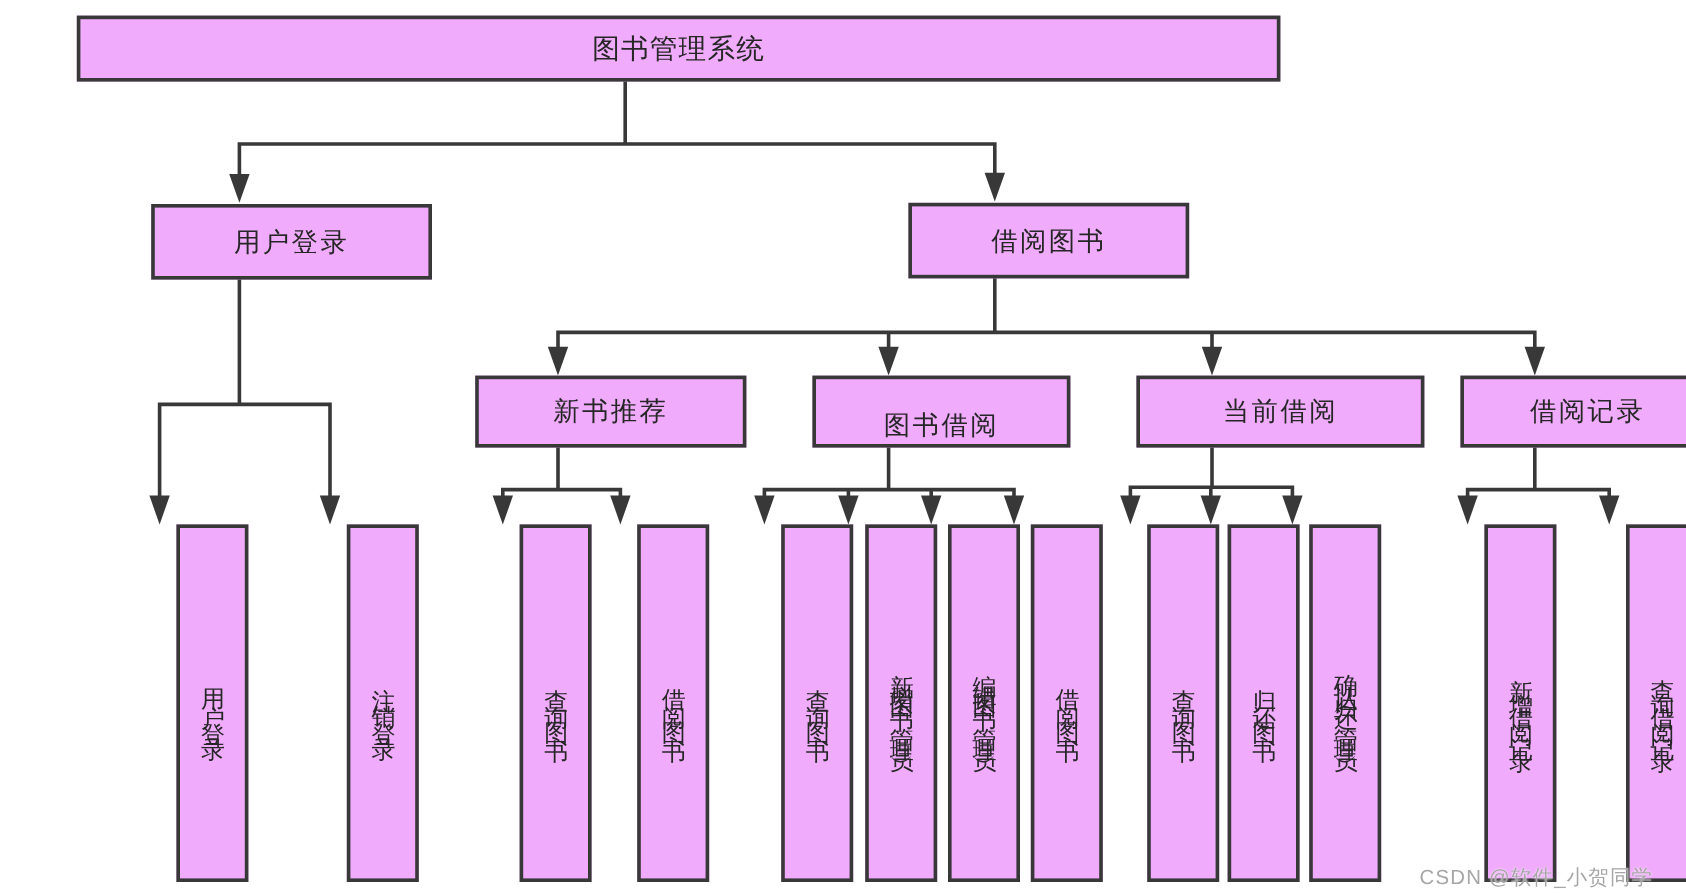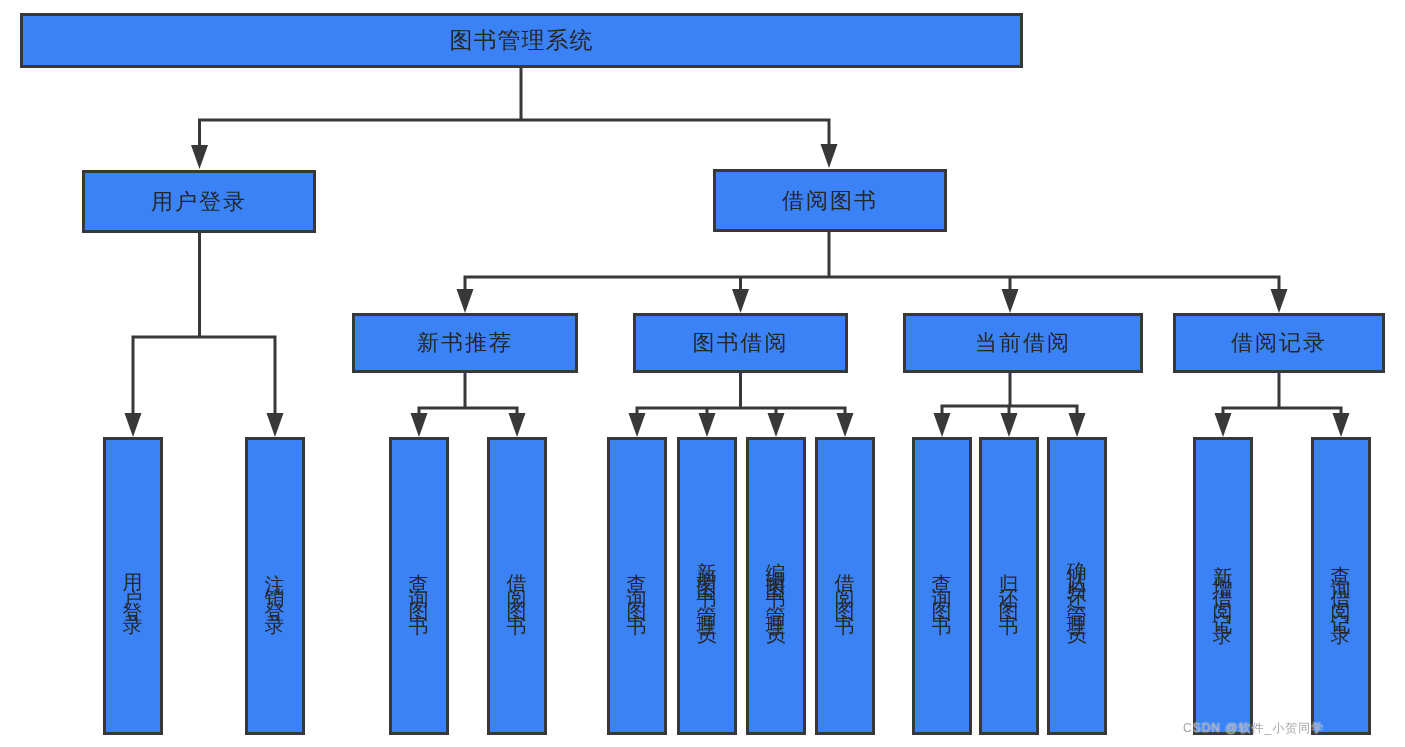--- a/index.html
+++ b/index.html
@@ -10,24 +10,25 @@
     background:#ffffff;
     font-family:"Liberation Sans", sans-serif;
     overflow:hidden;
   }
   svg.wires { position:absolute; left:0; top:0; width:1405px; height:747px; }
 
   .node {
     position:absolute;
     box-sizing:border-box;
     border:3px solid #383838;
-    background:#3b82f6;
+    background:#f0abfc;
     display:flex;
     align-items:center;
     justify-content:center;
+    margin-left:44px;
   }
   .hlabel {
     font-size:22px;
     color:#262626;
     letter-spacing:2px;
     white-space:nowrap;
   }
   .root .hlabel { font-size:23px; letter-spacing:1px; }
 
   .vlabel {
@@ -44,21 +45,21 @@
 
   
   .root        { left:20px;   top:13px;  width:1003px; height:55px; }
   .l2          { top:170px;   height:63px; width:234px; }
   .l3          { top:313px;   height:60px; }
   .leaf        { top:437px;   height:298px; width:60px; }
 
   .watermark {
     position:absolute;
     left:1183px; top:720px;
-    font-size:12px;
+    font-size:17px;
     color:#a6a6a6;
     letter-spacing:1px;
     white-space:nowrap;
     text-shadow:0 0 2px #ffffff;
   }
 </style>
 </head>
 <body>
 
 <div class="canvas">
@@ -110,21 +111,21 @@
   <div class="node l2" style="left:82px;">
     <span class="hlabel">用户登录</span>
   </div>
   <div class="node l2" style="left:713px; top:169px;">
     <span class="hlabel">借阅图书</span>
   </div>
 
   <div class="node l3" style="left:352px; width:226px;">
     <span class="hlabel">新书推荐</span>
   </div>
-  <div class="node l3" style="left:633px; width:215px;">
+  <div class="node l3" style="left:633px; width:215px;align-items:flex-end;">
     <span class="hlabel">图书借阅</span>
   </div>
   <div class="node l3" style="left:903px; width:240px;">
     <span class="hlabel">当前借阅</span>
   </div>
   <div class="node l3" style="left:1173px; width:212px;">
     <span class="hlabel">借阅记录</span>
   </div>
 
   <div class="node leaf" style="left:103px;">

